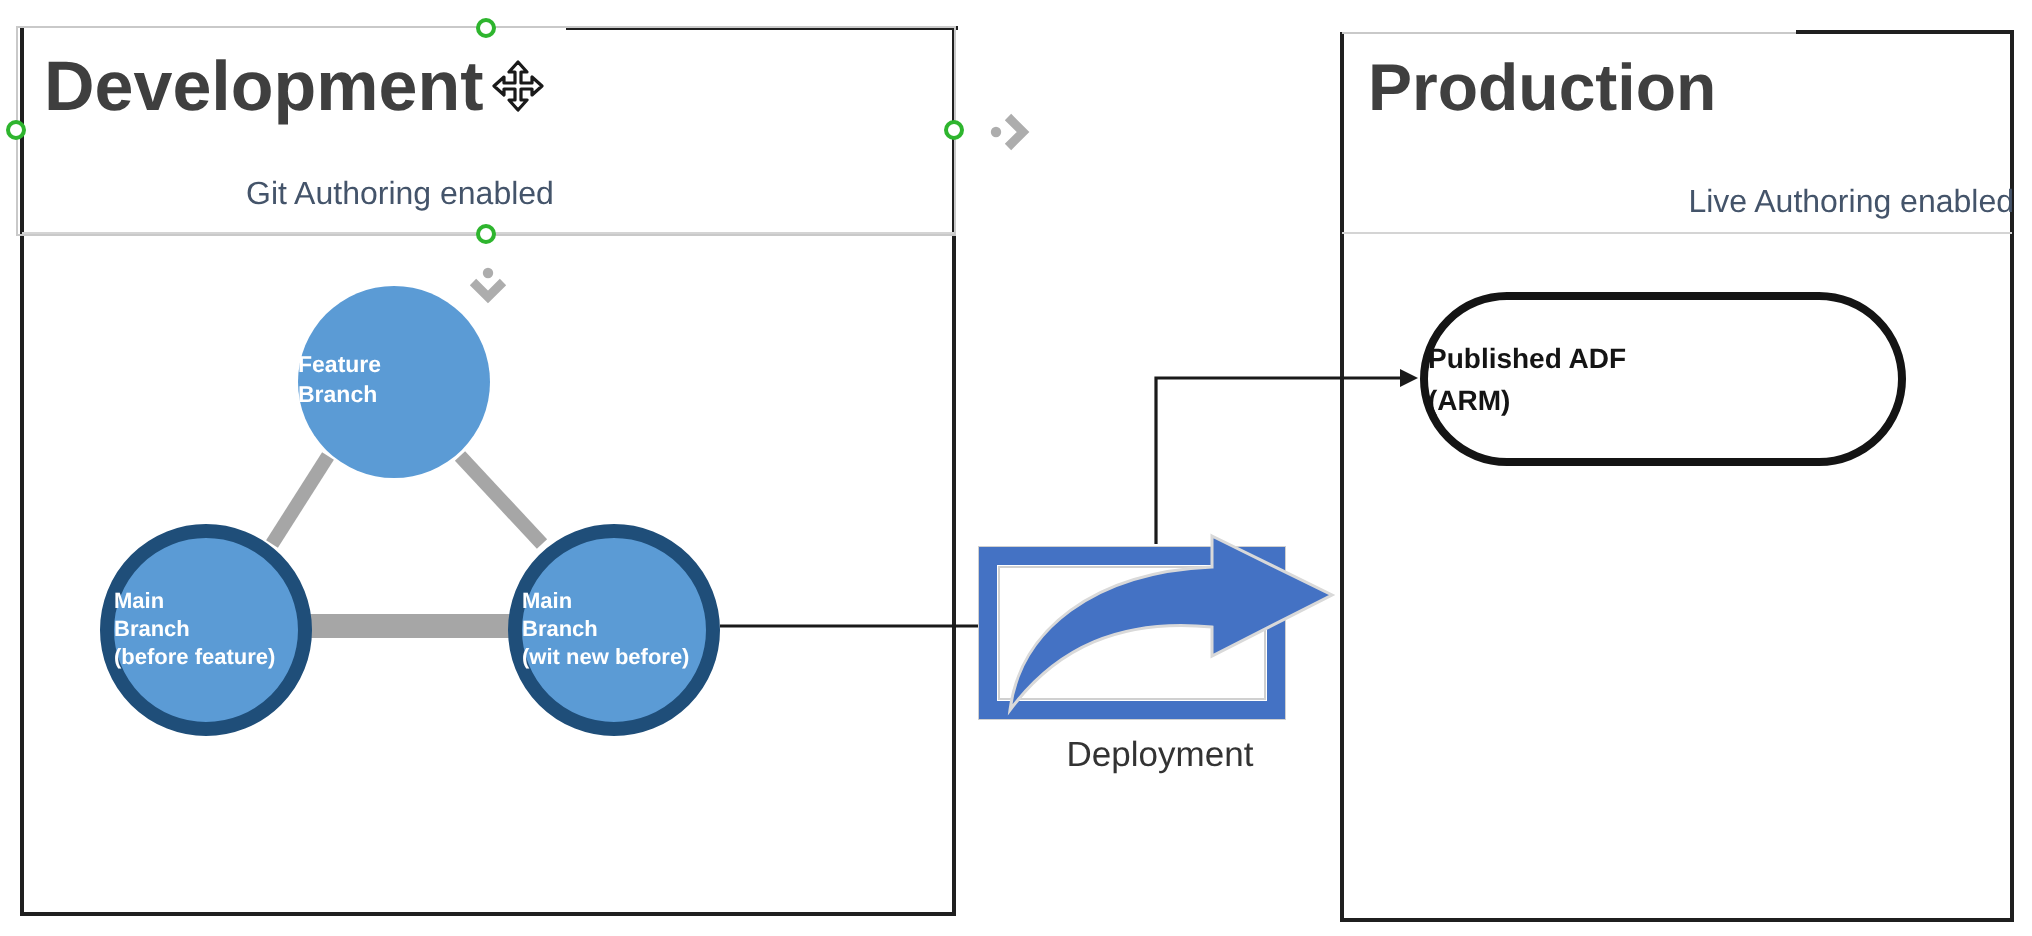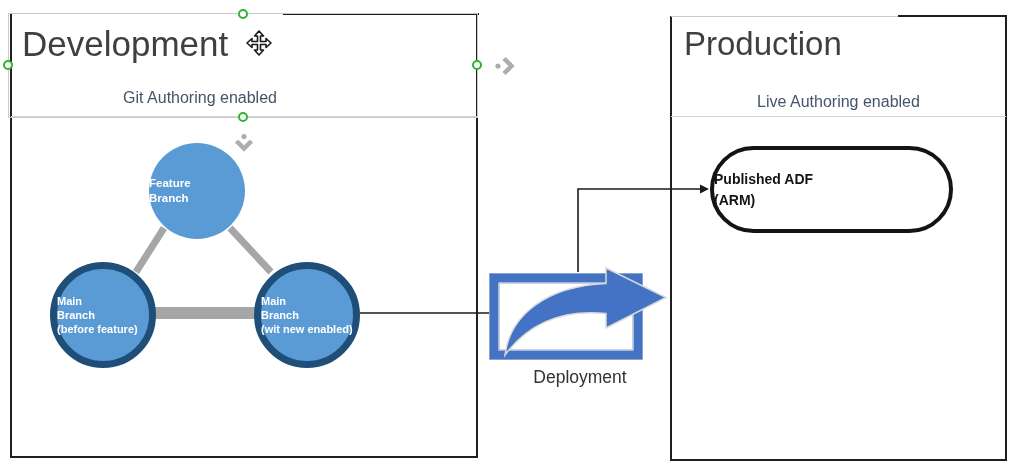--- a/index.html
+++ b/index.html
@@ -6,21 +6,21 @@
   #canvas{
     position:relative;width:1016px;height:468px;background:#fff;overflow:hidden;
     font-family:"Liberation Sans",sans-serif;
   }
   
   .panel{position:absolute;box-sizing:border-box;background:#fff;
          border:2px solid var(--box-border);border-top:none;}
   .border-seg{position:absolute;}
   .divider{position:absolute;height:1px;background:#d4d4d4;}
   
-  .panel-title{position:absolute;font-size:35px;font-weight:400;color:var(--title-color);
+  .panel-title{position:absolute;font-size:35px;font-weight:700;color:var(--title-color);
                line-height:1.05;white-space:nowrap;}
   .panel-subtitle{position:absolute;text-align:center;font-size:16px;
                   color:var(--subtitle-color);white-space:nowrap;}
   
   .circle-node{position:absolute;border-radius:50%;background:var(--node-fill);
                display:flex;flex-direction:column;align-items:flex-start;justify-content:center;
                text-align:center;color:#fff;font-weight:700;box-sizing:border-box;z-index:4;}
   .circle-node span{display:block;white-space:nowrap;line-height:1.3;}
   #feature-circle{left:149px;top:143px;width:96px;height:96px;font-size:11.5px;}
   #main-before-circle{left:50px;top:262px;width:106px;height:106px;font-size:11px;
@@ -56,21 +56,21 @@
   <div class="border-seg" style="left:283px;top:13px;width:196px;height:2px;background:var(--box-border);"></div>
   <div class="divider" style="left:11px;top:116px;width:466px;"></div>
   <div class="panel-title" style="left:22px;top:26px;">Development</div>
   <div class="panel-subtitle" style="left:10px;top:89px;width:380px;">Git Authoring enabled</div>
 
   <div class="panel" id="prod-box" style="left:670px;top:16px;width:337px;height:445px;"></div>
   <div class="border-seg" style="left:671px;top:16px;width:227px;height:1px;background:var(--selection-gray);"></div>
   <div class="border-seg" style="left:898px;top:15px;width:109px;height:2px;background:var(--box-border);"></div>
   <div class="divider" style="left:671px;top:116px;width:335px;"></div>
   <div class="panel-title" style="left:684px;top:27px;font-size:33px;">Production</div>
-  <div class="panel-subtitle" style="left:670px;top:93px;width:337px;">Live Authoring enabled</div>
+  <div class="panel-subtitle" style="left:670px;top:93px;width:337px;text-align:right;">Live Authoring enabled</div>
 
   <svg id="overlay" width="1016" height="468" viewBox="0 0 1016 468">
     <g>
       <line class="gray-conn" x1="164" y1="228" x2="136" y2="272" stroke-width="7"></line>
     </g>
     <g>
       <line class="gray-conn" x1="230" y1="228" x2="271" y2="272" stroke-width="7"></line>
     </g>
     <g>
       <line class="gray-conn" x1="151" y1="313" x2="259" y2="313" stroke-width="12" stroke-linecap="round"></line>
@@ -103,21 +103,21 @@
     <span>Branch</span>
   </div>
   <div class="circle-node" id="main-before-circle">
     <span>Main</span>
     <span>Branch</span>
     <span>(before feature)</span>
   </div>
   <div class="circle-node" id="main-new-circle">
     <span>Main</span>
     <span>Branch</span>
-    <span>(wit new enabled)</span>
+    <span>(wit new before)</span>
   </div>
 
   <div id="published-node">
     <span>Published ADF</span>
     <span>(ARM)</span>
   </div>
 
   <div id="deployment-label">
     <div>Deployment</div>
   </div>

